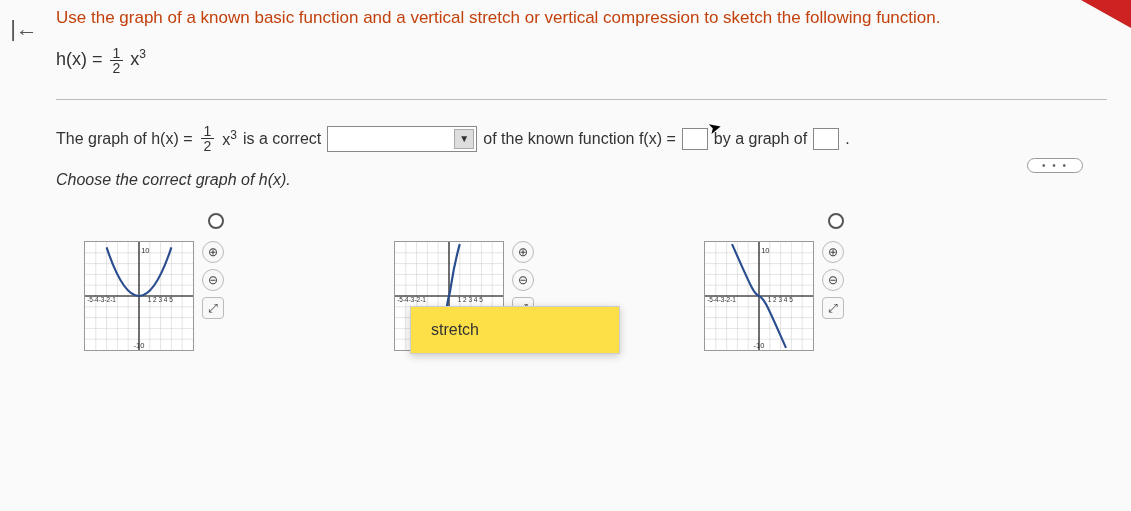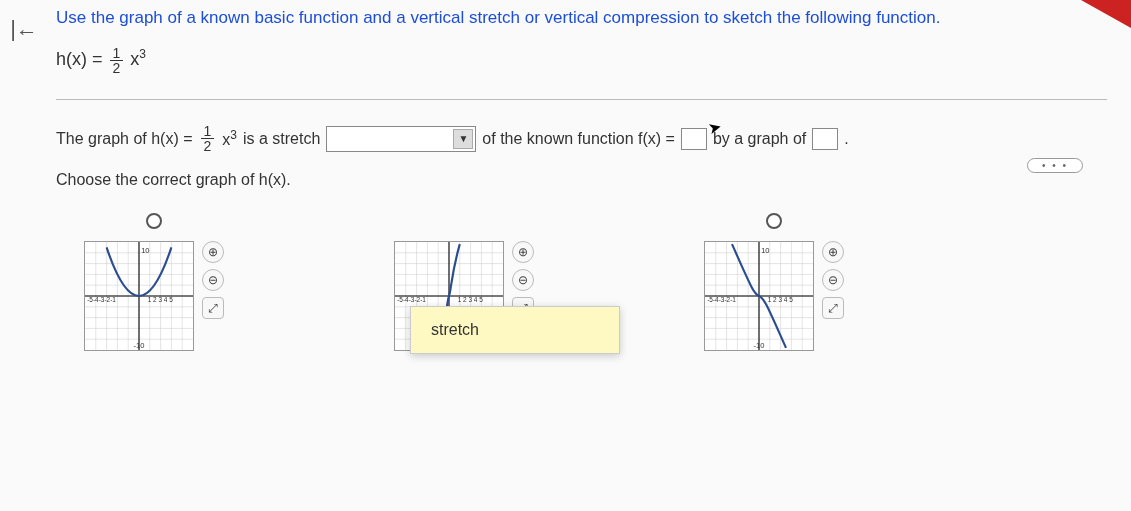--- a/index.html
+++ b/index.html
@@ -16,21 +16,21 @@
     .container { display: flex; height: 100%; }
     .left-bar {
       width: 48px;
       display: flex;
       align-items: flex-start;
       justify-content: center;
       padding-top: 16px;
     }
     .collapse-icon { font-size: 22px; color: #555; }
     .content { flex: 1; padding: 8px 24px 8px 8px; position: relative; }
-    .question-text { font-size: 17px; color: #1d4ed8; margin-bottom: 18px; }
+    .question-text { font-size: 17px; color: #c2410c; margin-bottom: 18px; }
     .formula-block { margin-bottom: 24px; font-size: 18px; }
     .fraction {
       display: inline-block;
       vertical-align: middle;
       text-align: center;
       line-height: 1;
       margin: 0 2px;
     }
     .fraction .num { display: block; border-bottom: 1px solid #333; padding: 0 3px; font-size: 14px; }
     .fraction .den { display: block; padding: 0 3px; font-size: 14px; }
@@ -73,23 +73,23 @@
       font-size: 10px;
     }
     .input-box {
       display: inline-block;
       width: 26px;
       height: 22px;
       border: 1px solid #888;
       background: #fff;
       vertical-align: middle;
     }
-    .choose-text { margin-bottom: 24px; font-size: 16px; }
+    .choose-text { margin-bottom: 24px; font-size: 16px; font-style: italic; }
     .options-row { display: flex; gap: 170px; align-items: flex-start; padding-left: 28px; }
-    .option { display: flex; flex-direction: column; align-items: center; gap: 12px; }
+    .option { display: flex; flex-direction: column; align-items: flex-end; gap: 12px; }
     .radio {
       width: 16px;
       height: 16px;
       border: 2px solid #555;
       border-radius: 50%;
       background: #fff;
     }
     .graph-with-tools { display: flex; align-items: flex-start; gap: 8px; }
     .graph-thumb {
       width: 110px;
@@ -113,21 +113,21 @@
       cursor: pointer;
       color: #444;
     }
     .expand-btn { border-radius: 4px; }
     
     .dropdown-popup {
       position: absolute;
       left: 362px;
       top: 306px;
       width: 210px;
-      background: #fef9c3;
+      background: #fde047;
       border: 1px solid #ccc;
       box-shadow: 0 2px 8px rgba(0,0,0,0.2);
       z-index: 10;
     }
     .dropdown-popup .opt {
       padding: 14px 20px;
       font-size: 16px;
       cursor: pointer;
     }
     
@@ -175,21 +175,21 @@
 
     <button class="more-button">• • •</button>
 
     <div class="sentence">
       <span>The graph of h(x) = </span>
       <span class="fraction">
         <span class="num">1</span>
         <span class="den">2</span>
       </span>
       <span><span>x</span><span class="sup">3</span></span>
-      <span> is a stretch</span>
+      <span> is a correct</span>
       <span class="dropdown-box">
         <span class="dropdown-arrow">▼</span>
       </span>
       <span>of the known function f(x) =</span>
       <span class="input-box"></span>
       <span>by a graph of</span>
       <span class="input-box"></span>
       <span>.</span>
     </div>
 

